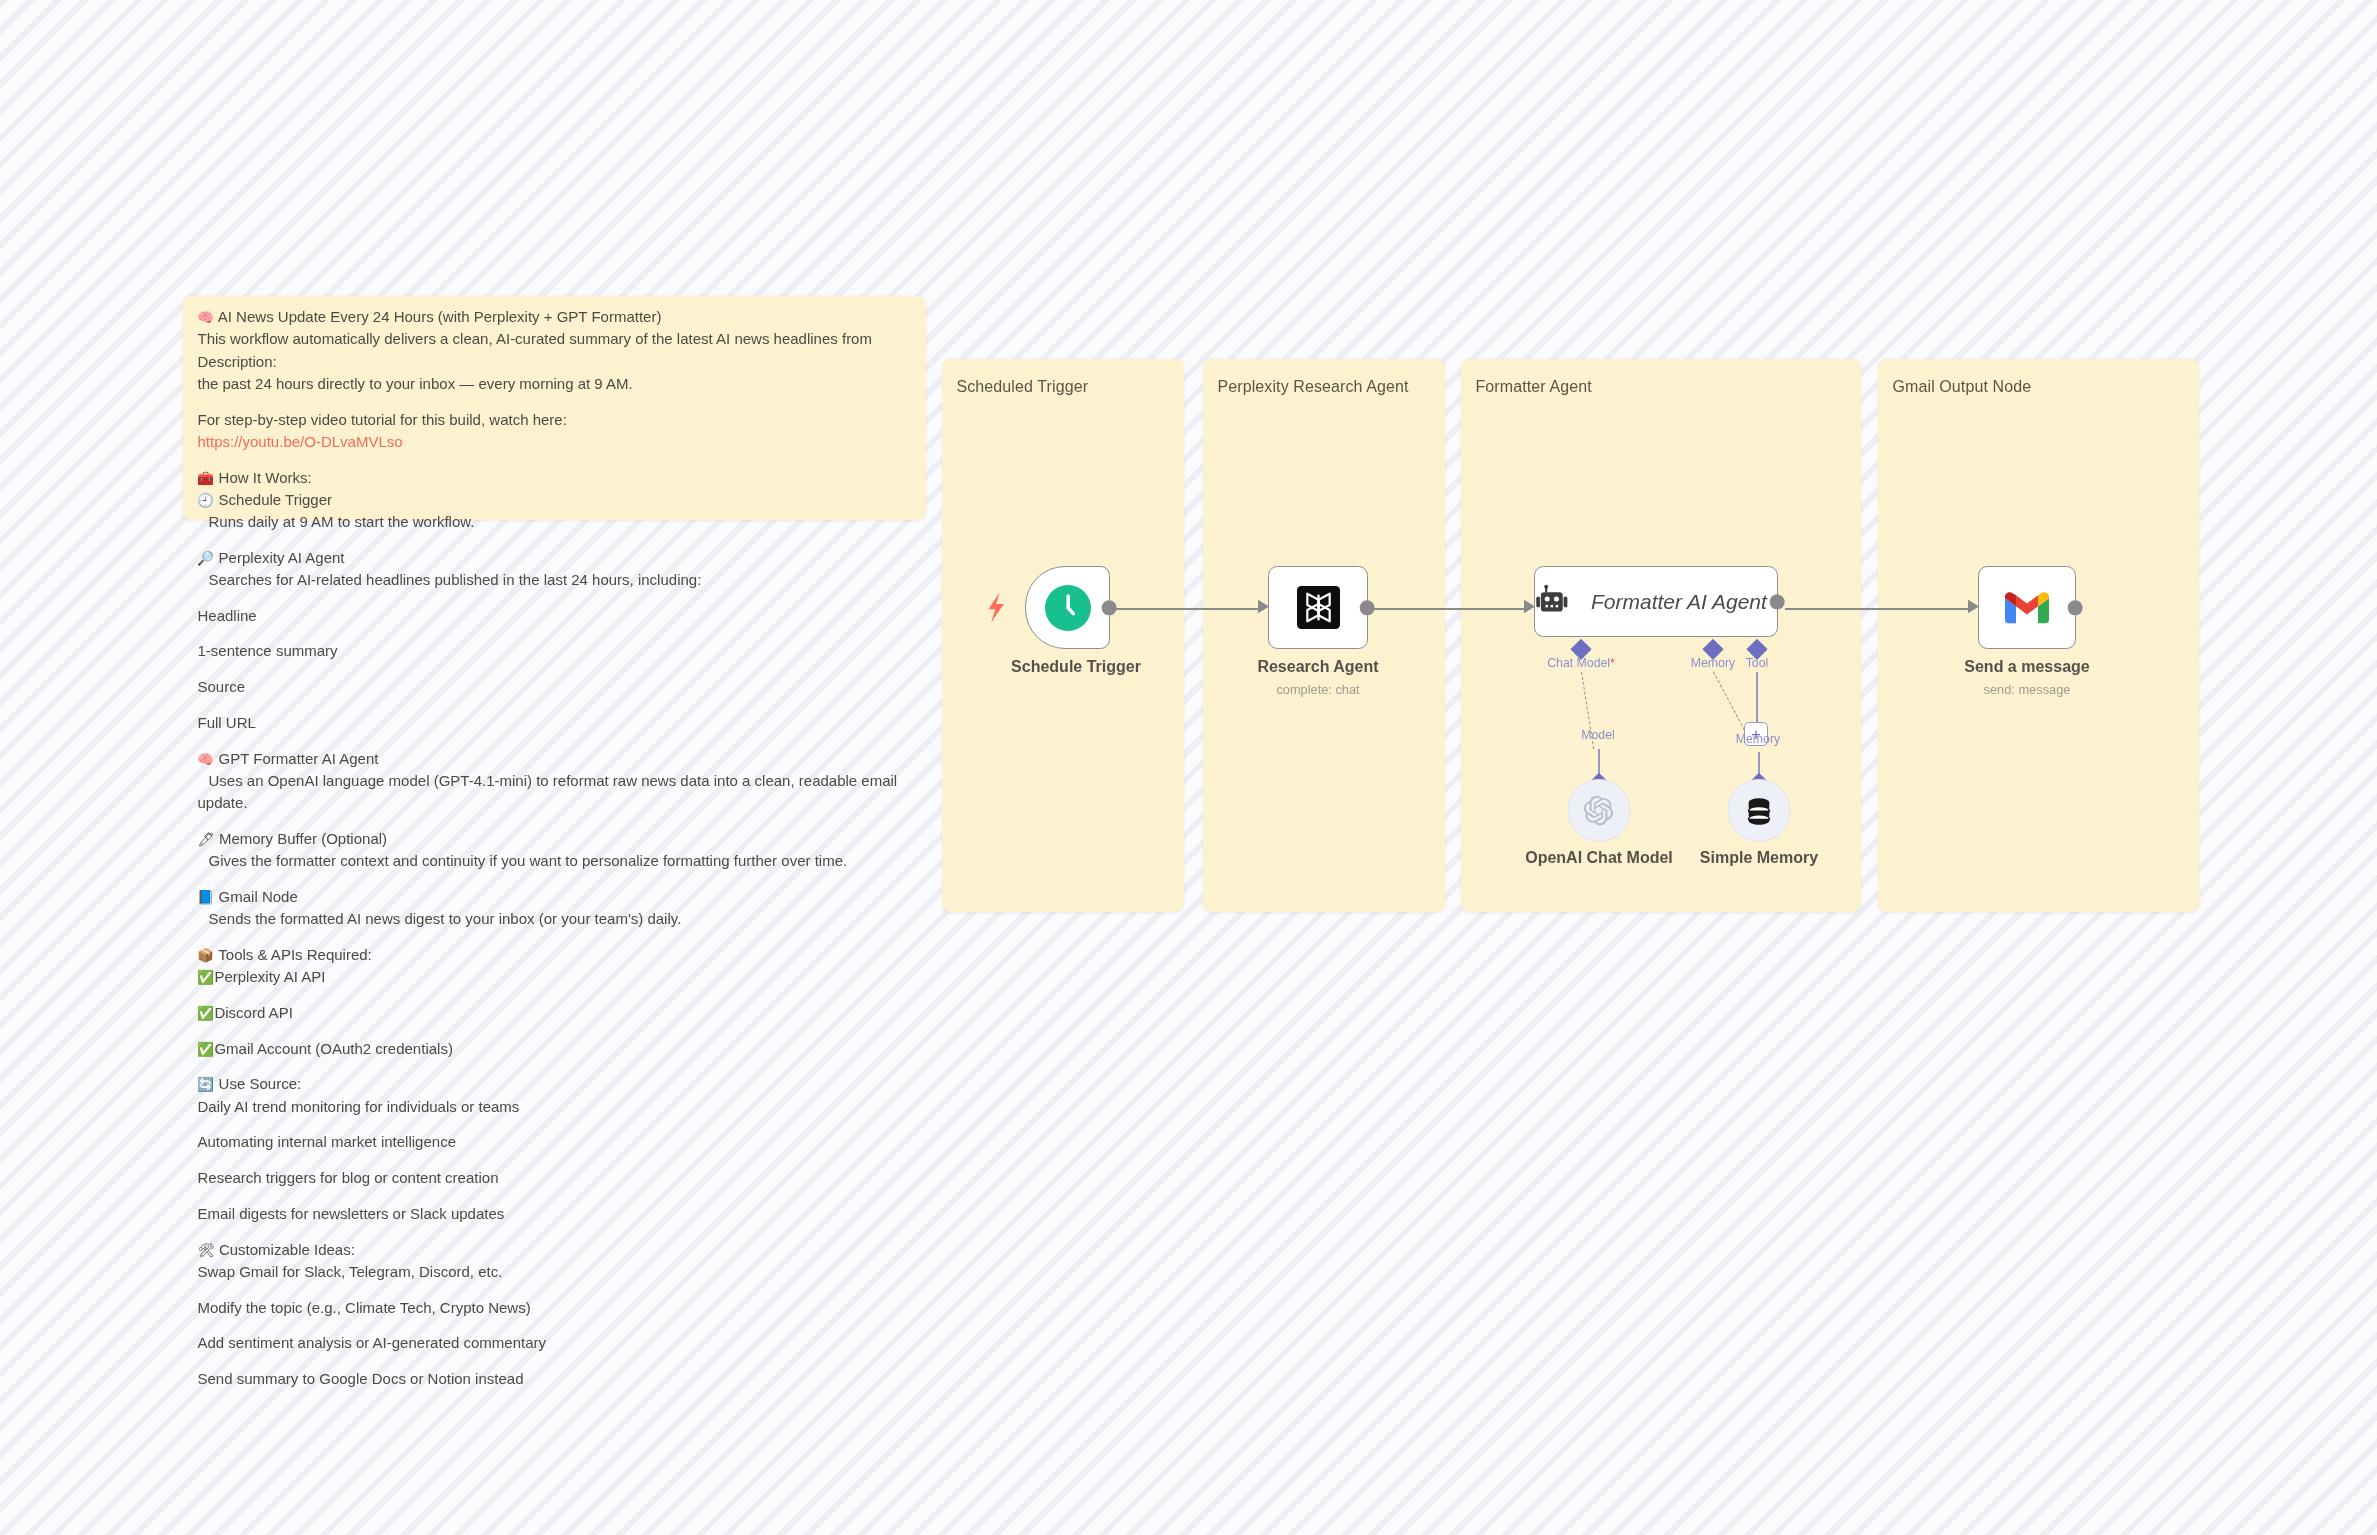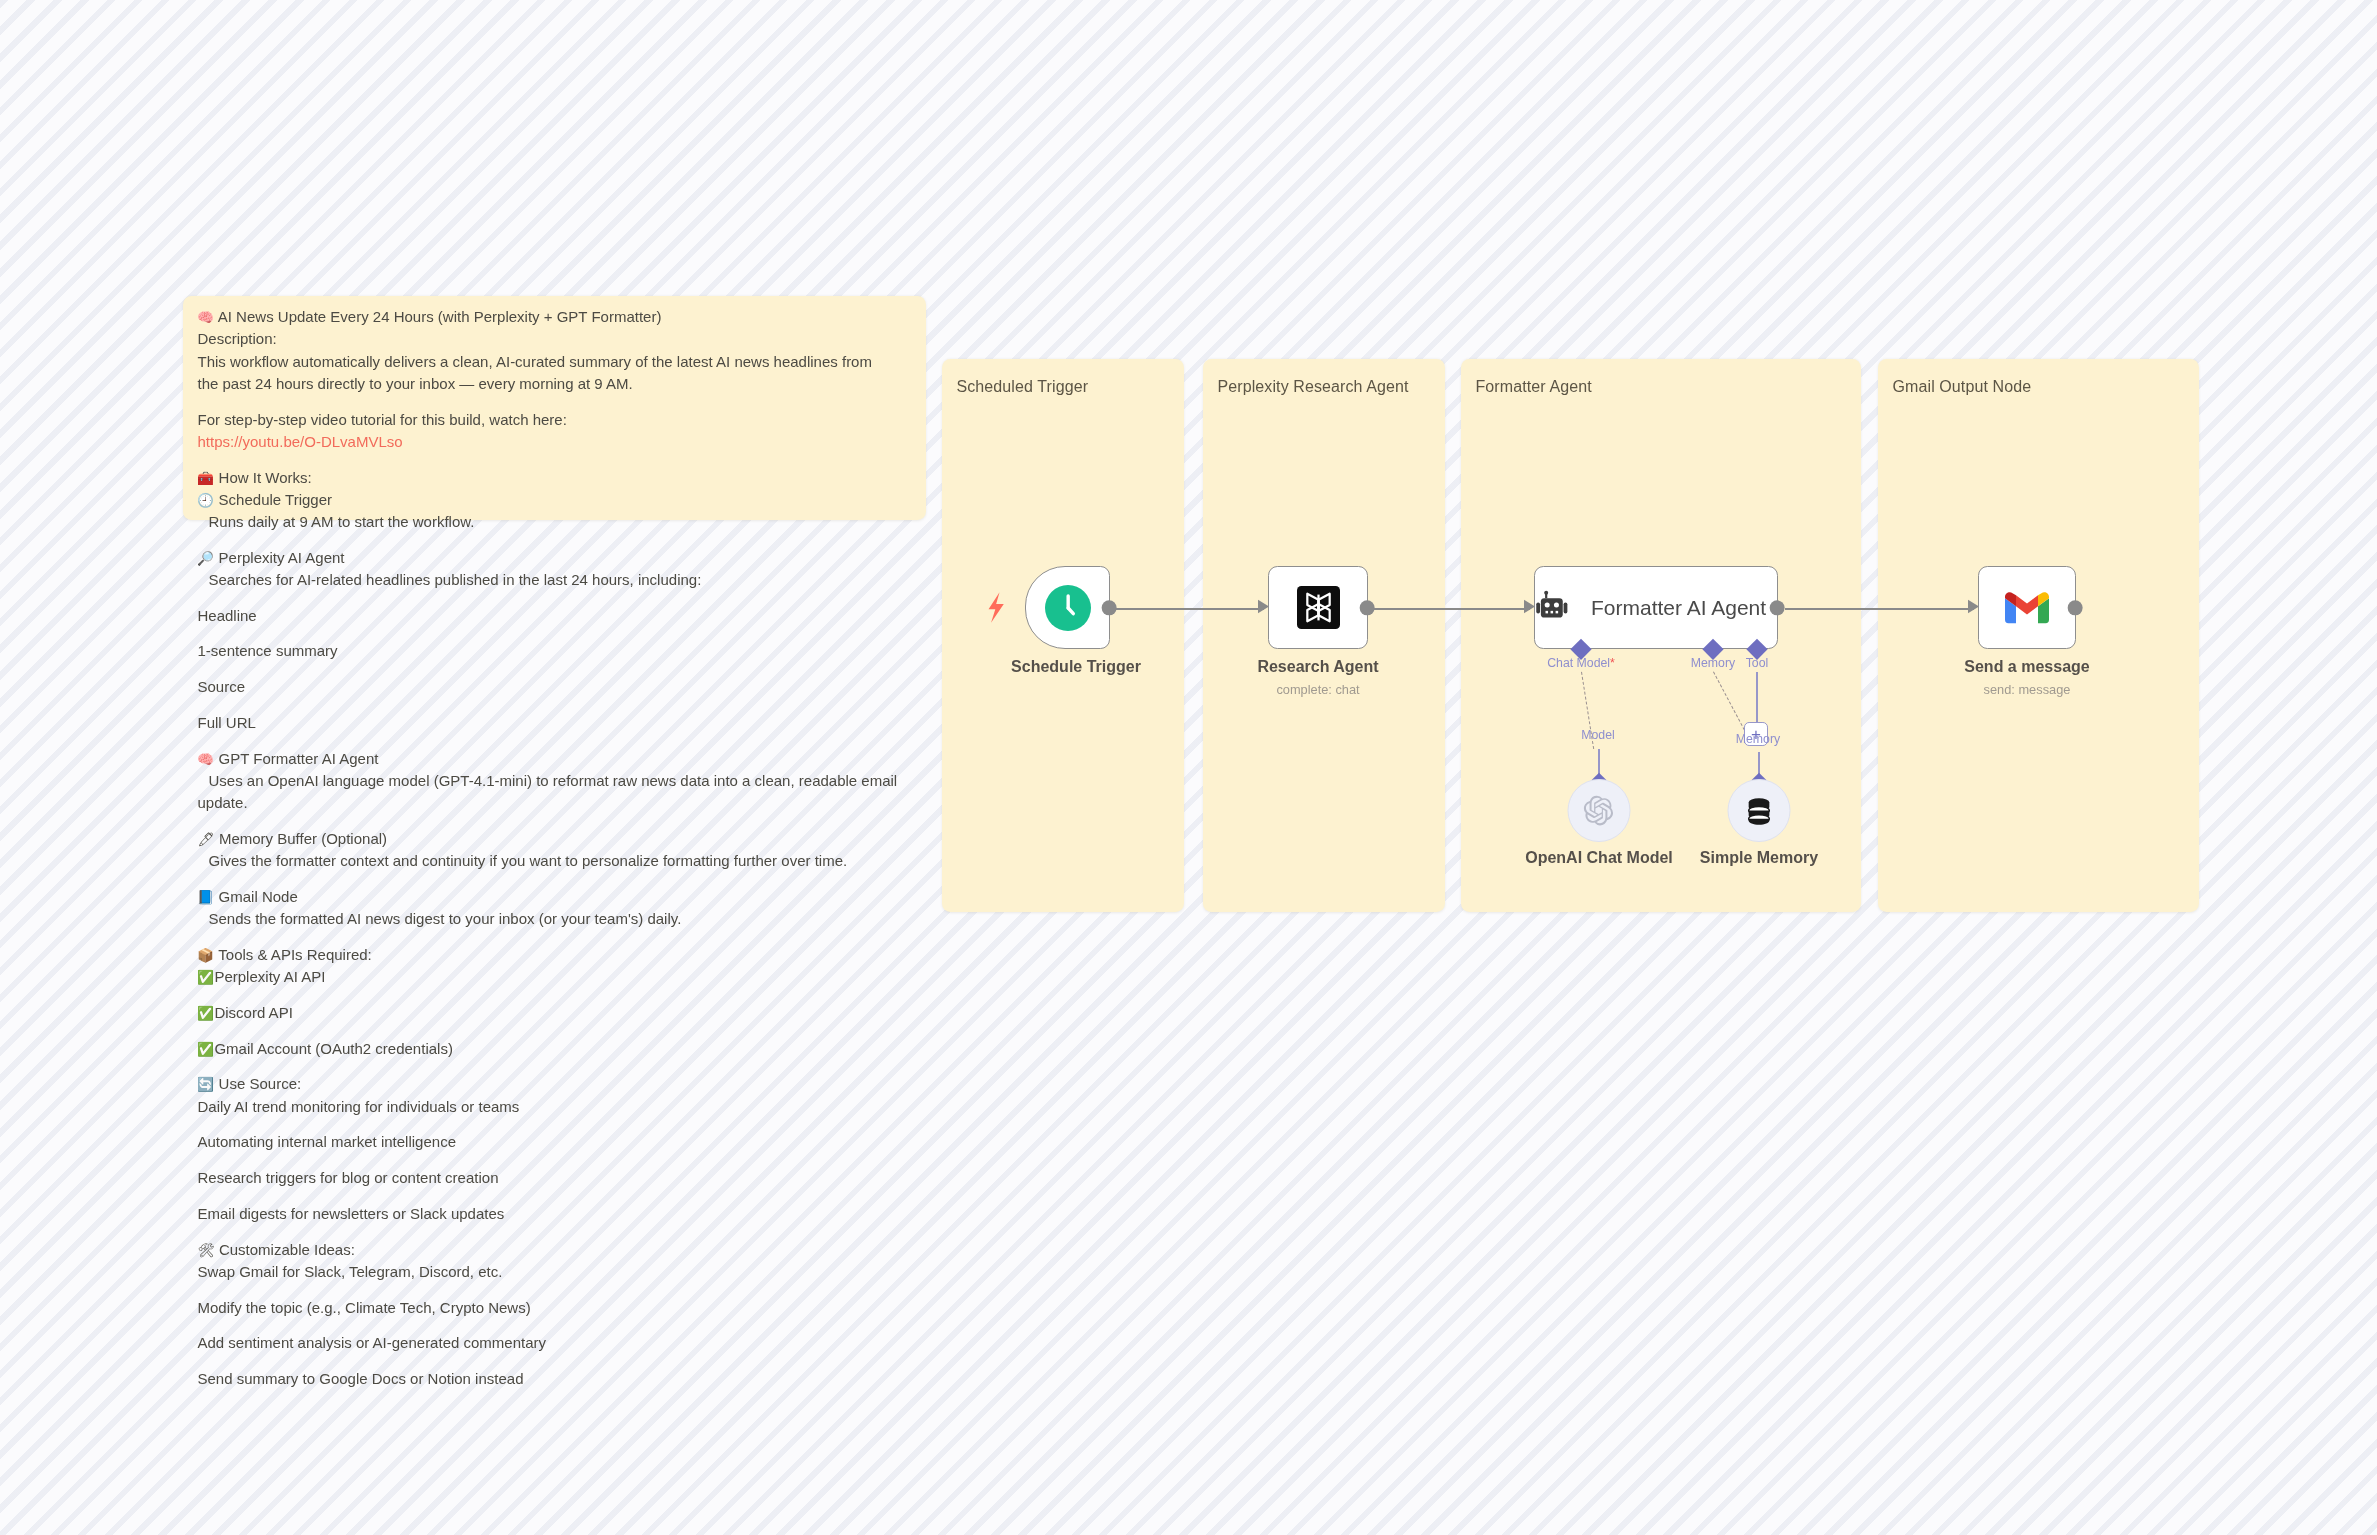--- a/index.html
+++ b/index.html
@@ -170,22 +170,22 @@
   }
 </style>
 </head>
 <body>
 
 <div id="canvas">
 
   <div class="sticky" id="note-main">
     <div id="note-main-body">
       <p class="nline"><span class="emo">🧠</span> <span>AI News Update Every 24 Hours (with Perplexity + GPT Formatter)</span></p>
+      <p class="nline">This workflow automatically delivers a clean, AI-curated summary of the latest AI news headlines from</p>
       <p class="nline">Description:</p>
-      <p class="nline">This workflow automatically delivers a clean, AI-curated summary of the latest AI news headlines from</p>
       <p class="nline">the past 24 hours directly to your inbox — every morning at 9 AM.</p>
       <div class="nspace"></div>
       <p class="nline">For step-by-step video tutorial for this build, watch here:</p>
       <p class="nline nlink">https://youtu.be/O-DLvaMVLso</p>
       <div class="nspace"></div>
       <p class="nline"><span class="emo">🧰</span> <span>How It Works:</span></p>
       <p class="nline"><span class="emo">🕘</span> <span>Schedule Trigger</span></p>
       <p class="nline nindent">Runs daily at 9 AM to start the workflow.</p>
       <div class="nspace"></div>
       <p class="nline"><span class="emo">🔎</span> <span>Perplexity AI Agent</span></p>
@@ -297,21 +297,21 @@
           <path d="M25 21 L38 28 L38 41 L25 34 L25 21Z"></path>
         </g>
       </svg>
       <div class="out-dot"></div>
     </div>
     <div class="node-label" style="top:92px; width:255px;">Research Agent</div>
     <div class="node-sub" style="top:116px; width:255px;">complete: chat</div>
   </div>
 
   <div class="node-wrap" style="left:1534px; top:566px; width:244px;">
-    <div class="node-box" style="width:244px; height:83px; justify-content:flex-start; ">
+    <div class="node-box" style="width:244px; height:71px; justify-content:flex-start; font-style:italic;">
       <svg width="37" height="37" viewBox="0 0 44 44">
         <rect x="12" y="5" width="2.6" height="6" fill="#3d3d3d"></rect>
         <circle cx="13.3" cy="4.5" r="2.4" fill="#3d3d3d"></circle>
         <rect x="7" y="11" width="26" height="23" rx="4" fill="#3d3d3d"></rect>
         <rect x="1.5" y="16" width="4.5" height="13" rx="2.2" fill="#3d3d3d"></rect>
         <rect x="34" y="16" width="4.5" height="13" rx="2.2" fill="#3d3d3d"></rect>
         <circle cx="14.5" cy="19" r="3" fill="#fff"></circle>
         <circle cx="25.5" cy="19" r="3" fill="#fff"></circle>
         <rect x="12.5" y="26" width="3" height="3" fill="#fff"></rect>
         <rect x="18.5" y="26" width="3" height="3" fill="#fff"></rect>

